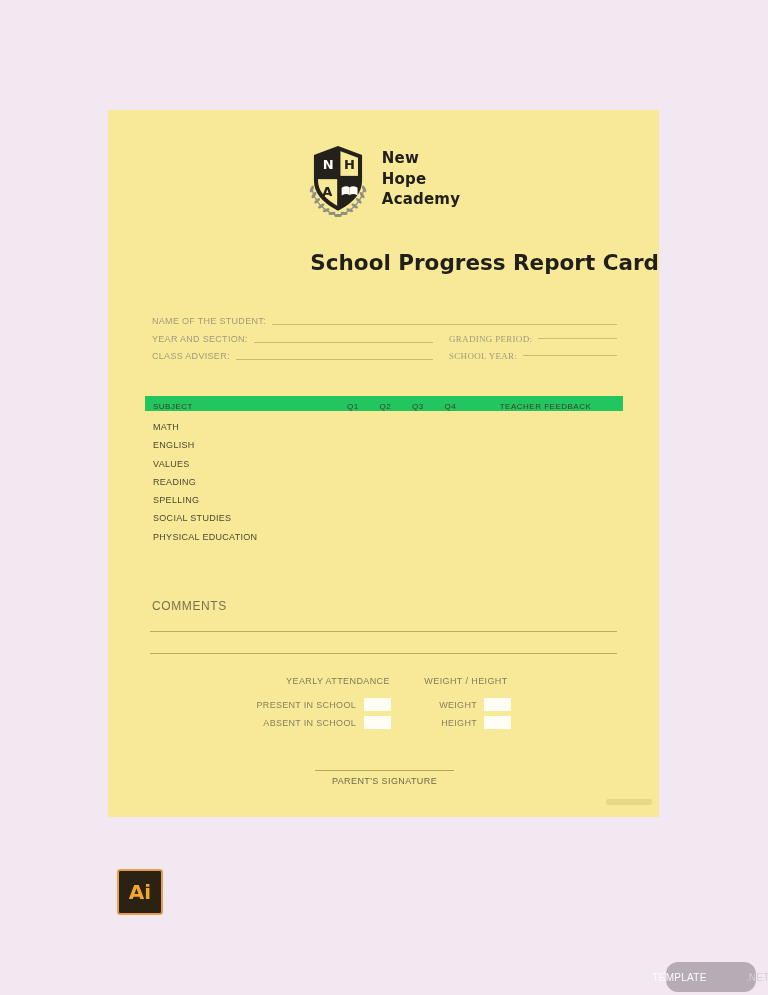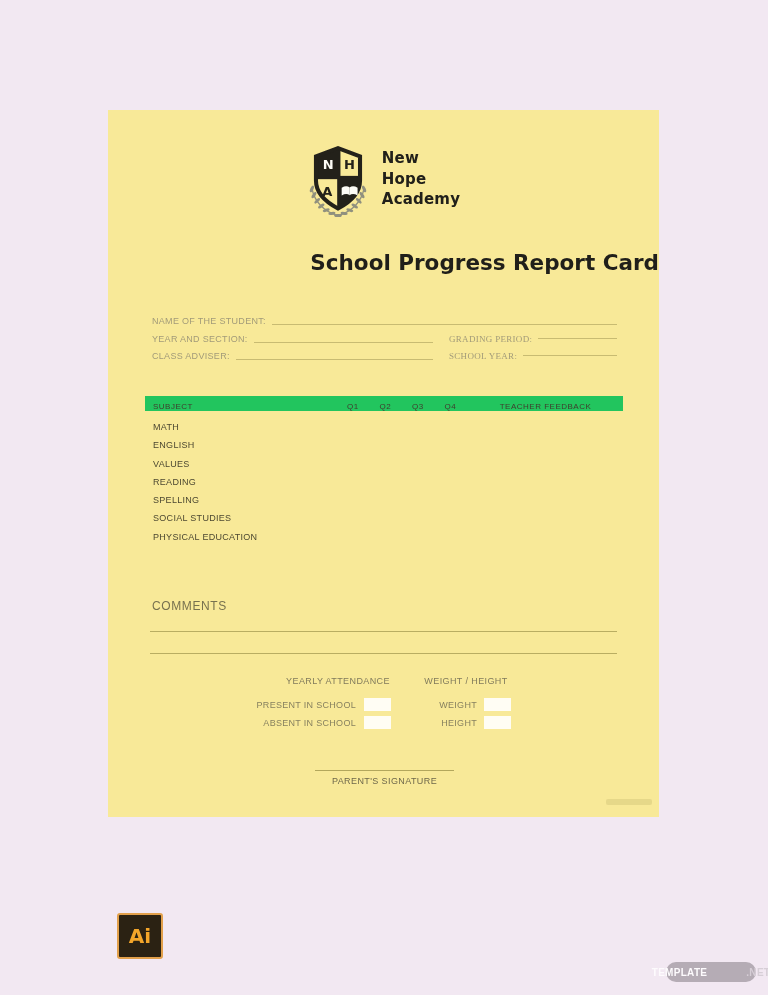--- a/index.html
+++ b/index.html
@@ -93,29 +93,28 @@
   
   .ai-icon {
     position: absolute; left: 117px; top: 869px;
     width: 46px; height: 46px;
     background: #2b2213;
     border: 2.5px solid #e2a04b; border-radius: 3px;
     display: flex; align-items: center; justify-content: center;
     font-family: "DejaVu Sans", sans-serif;
     font-weight: bold; font-size: 20px; color: #f4a62a;
     cursor: pointer;
-    margin-top: 44px;
   }
   
   .tn-badge {
     position: absolute; left: 666px; top: 962px;
-    width: 90px; height: 20px; border-radius: 12px;
+    width: 90px; height: 30px; border-radius: 12px;
     background: #b5acb5;
     display: flex; align-items: center; justify-content: center;
-    font-size: 10px; font-weight: bold; letter-spacing: 0.3px; gap: 39px;
+    font-size: 10px; font-weight: normal; letter-spacing: 0.3px; gap: 39px;
   }
   .tn-bold { color: #fdfbfd; }
   .tn-light { color: #d6ced6; }
 </style>
 </head>
 <body>
 
 <div class="card">
 
   <div class="logo">

